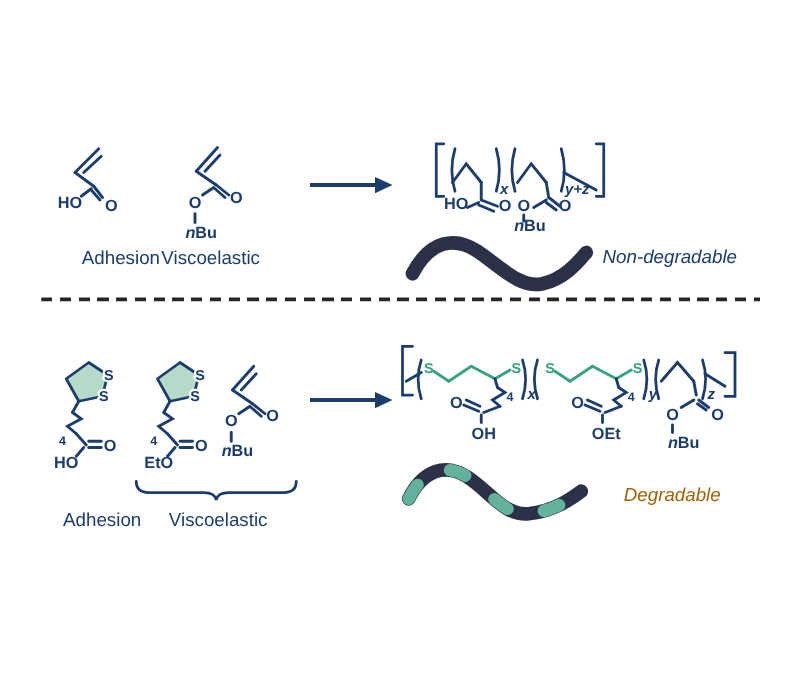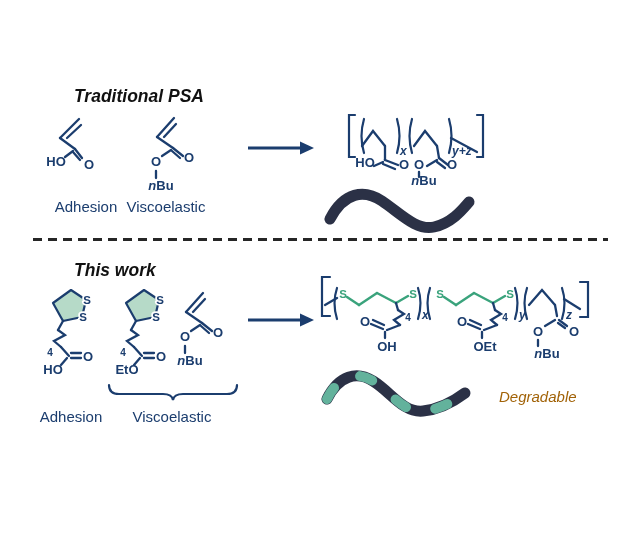--- a/index.html
+++ b/index.html
@@ -1,20 +1,20 @@
 <!DOCTYPE html>
 <html><head>
 <meta charset="utf-8">
 <style>
   html,body{margin:0;padding:0;}
   .canvas{position:relative;width:640px;height:556px;background:#ffffff;overflow:hidden;
           font-family:"Liberation Sans", sans-serif;}
   .abs{position:absolute;}
   .section-title{font-size:17.5px;font-weight:bold;font-style:italic;color:#111;}
-  .mono-label{font-size:15px;color:#1b3d6e;text-align:center;}
+  .mono-label{font-size:15px;color:#1b3d6e;text-align:right;}
   .result-label{font-size:15px;font-style:italic;}
   .navy{color:#1b3d6e;}
   .green{color:#a16207;}
   svg{position:absolute;overflow:visible;}
   svg text{font-family:"Liberation Sans", sans-serif;font-weight:bold;}
   .atom{fill:#1b3d6e;font-size:13px;}
   .atom-s{fill:#1b3d6e;font-size:11.5px;}
   .atom-s-green{fill:#3aa37c;font-size:11.5px;}
   .halo{paint-order:stroke;stroke:#ffffff;stroke-width:3.5px;stroke-linejoin:round;}
   .sub{fill:#1b3d6e;font-size:12px;font-style:italic;}
@@ -28,21 +28,20 @@
   .arrowhead{fill:#1b3d6e;}
   .rope{stroke:#2b3146;stroke-width:11;stroke-linecap:round;fill:none;}
   .ropegreen{stroke:#63b29c;stroke-width:10;stroke-linecap:round;fill:none;stroke-dasharray:13 30;}
   .divider{background:repeating-linear-gradient(90deg,#262626 0 9px,transparent 9px 15px);}
 </style>
 </head>
 <body>
 
 <div class="canvas">
 
-  <div class="abs section-title" style="left:74px;top:86px;">Traditional PSA</div>
 
   <svg style="left:45px;top:112px;" width="56" height="66" viewBox="0 0 56 66">
     <g>
       <line class="bond" x1="34" y1="7" x2="15" y2="26"></line>
       <line class="bond" x1="36" y1="13" x2="22" y2="26"></line>
       <line class="bond" x1="15" y1="26" x2="30" y2="37"></line>
       <line class="bond" x1="30" y1="37" x2="37" y2="46"></line>
       <line class="bond" x1="28" y1="40" x2="35" y2="48"></line>
       <line class="bond" x1="28" y1="39" x2="20" y2="45"></line>
     </g>
@@ -100,24 +99,24 @@
     <text class="atom" x="79" y="61" text-anchor="middle">O</text>
     <text class="atom" x="112" y="61" text-anchor="middle">O</text>
     <text class="sub" x="60" y="47">x</text>
     <text class="sub" x="112" y="47">y+z</text>
     <text class="atom" x="84" y="77" text-anchor="middle"><tspan class="it">n</tspan><tspan>Bu</tspan></text>
   </svg>
 
   <svg style="left:320px;top:182px;" width="162" height="58" viewBox="0 0 162 58">
     <path class="rope" d="M10,37 C24,10 44,7 62,19 C80,31 96,49 114,45 C132,41 143,27 149,20"></path>
   </svg>
+  <div class="abs result-label navy" style="left:482px;top:197px;">Non-degradable</div>
 
   <div class="abs divider" style="left:33px;top:238px;width:575px;height:3px;"></div>
 
-  <div class="abs section-title" style="left:74px;top:260px;">This work</div>
 
   <svg style="left:40px;top:284px;" width="64" height="106" viewBox="0 0 64 106">
     <polygon class="ring" points="31,6 46,16 42,33 23,37 13,19"></polygon>
     <text class="atom-s halo" x="47" y="20" text-anchor="middle">S</text>
     <text class="atom-s halo" x="43" y="37" text-anchor="middle">S</text>
     <g>
       <line class="bond" x1="23" y1="37" x2="18" y2="46"></line>
       <path class="bond" d="M18,46 L25,51 L14,57 L21,63"></path>
       <line class="bond" x1="21" y1="63" x2="29" y2="72"></line>
       <line class="bond" x1="31" y1="69" x2="41" y2="69"></line>

